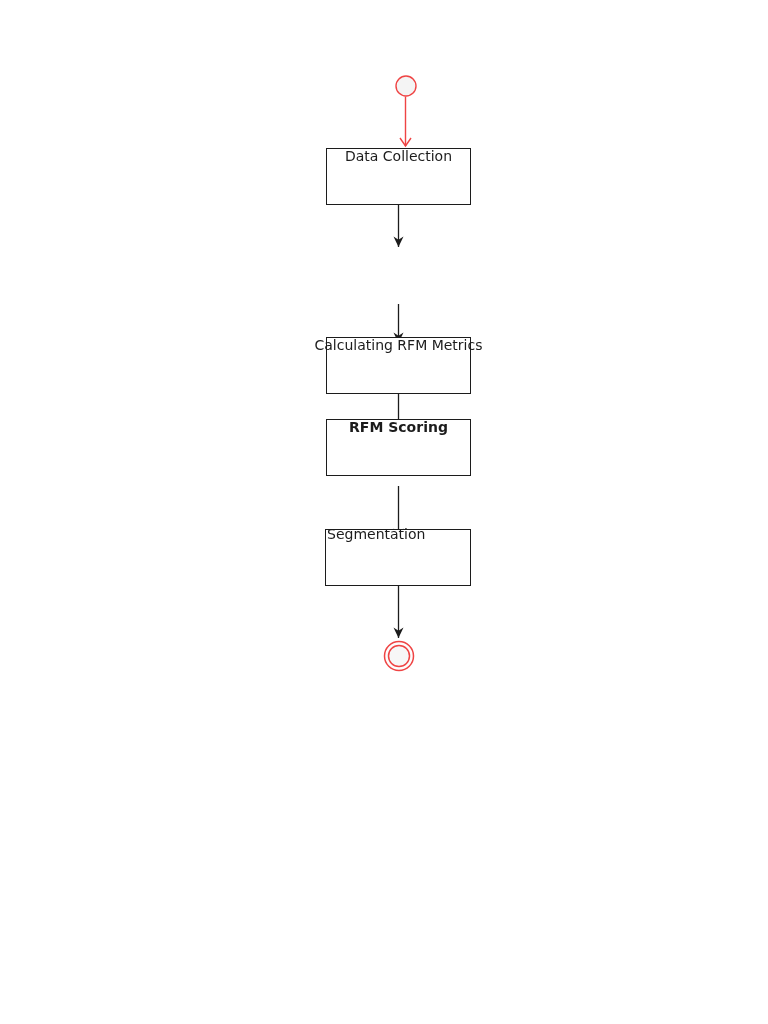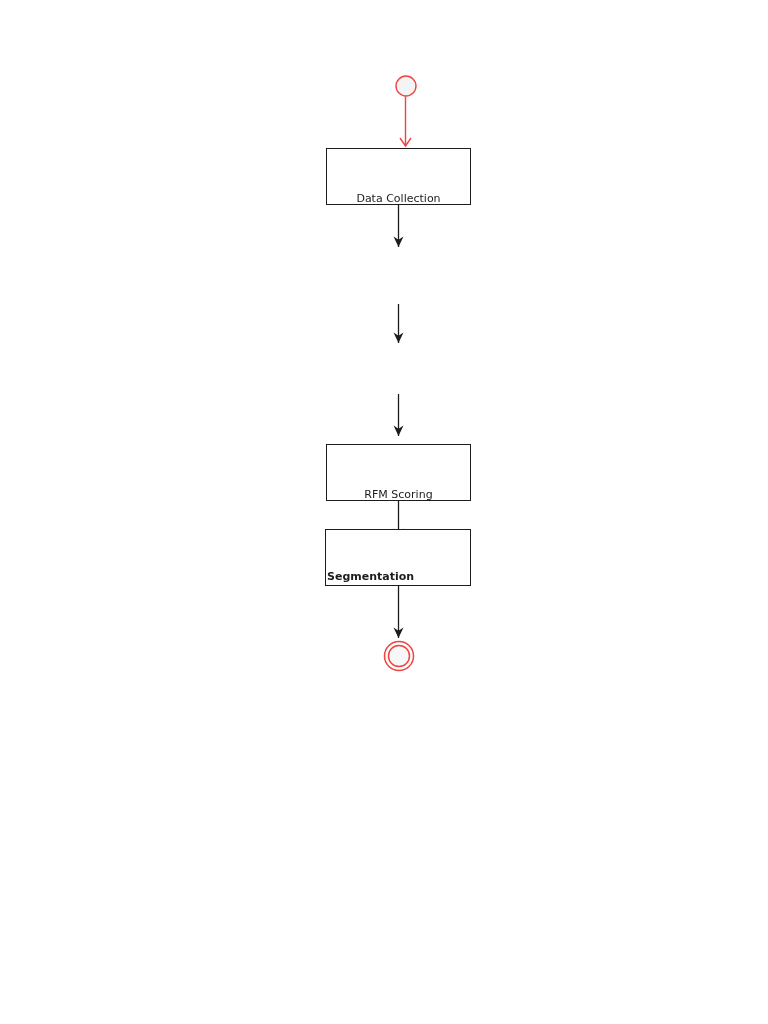--- a/index.html
+++ b/index.html
@@ -25,39 +25,38 @@
   }
   .flow-box {
     position: absolute;
     left: 326px;
     width: 145px;
     height: 57px;
     box-sizing: border-box;
     border: 1.4px solid #1c1c1c;
     background: #ffffff;
     display: flex;
-    align-items: flex-end;
+    align-items: flex-start;
     justify-content: center;
-    font-size: 11px;
+    font-size: 14px;
     color: #1c1c1c;
     white-space: nowrap;
     line-height: 1;
   }
   .flow-box.left-label {
     justify-content: flex-start;
-    font-weight: bold;
   }
   .flow-box.left-label .label {
     transform: translateY(-3px);
     padding-left: 1px;
   }
   #box-data-collection        { top: 148px; }
   #box-data-preprocessing     { top: 247px; }
   #box-calculating-rfm        { top: 337px; }
-  #box-rfm-scoring            { top: 444px; }
+  #box-rfm-scoring            { top: 419px; font-weight: bold; }
   #box-segmentation           { top: 529px; left: 325px; width: 146px; }
 </style>
 </head>
 <body>
 
 <div class="canvas">
 
   <svg class="edges-layer" width="768" height="1024" viewBox="0 0 768 1024" xmlns="http://www.w3.org/2000/svg">
     <defs>
       <marker id="arrowBlack" markerUnits="userSpaceOnUse" markerWidth="14" markerHeight="12" viewBox="0 0 14 12" refX="12" refY="6" orient="auto">
@@ -86,20 +85,23 @@
       <circle cx="399" cy="656" r="14.5" fill="#fdfdfd" stroke="#ef4444" stroke-width="1.5"></circle>
       <circle cx="399" cy="656" r="10.5" fill="#f7f7f7" stroke="#ef4444" stroke-width="1.5"></circle>
     </g>
   </svg>
 
   <div class="flow-box" id="box-data-collection">
     <span class="label">Data Collection</span>
   </div>
 
 
+  <div class="flow-box" id="box-calculating-rfm">
+    <span class="label">Calculating RFM Metrics</span>
+  </div>
 
   <div class="flow-box" id="box-rfm-scoring">
     <span class="label">RFM Scoring</span>
   </div>
 
   <div class="flow-box left-label" id="box-segmentation">
     <span class="label">Segmentation</span>
   </div>
 
 </div>

